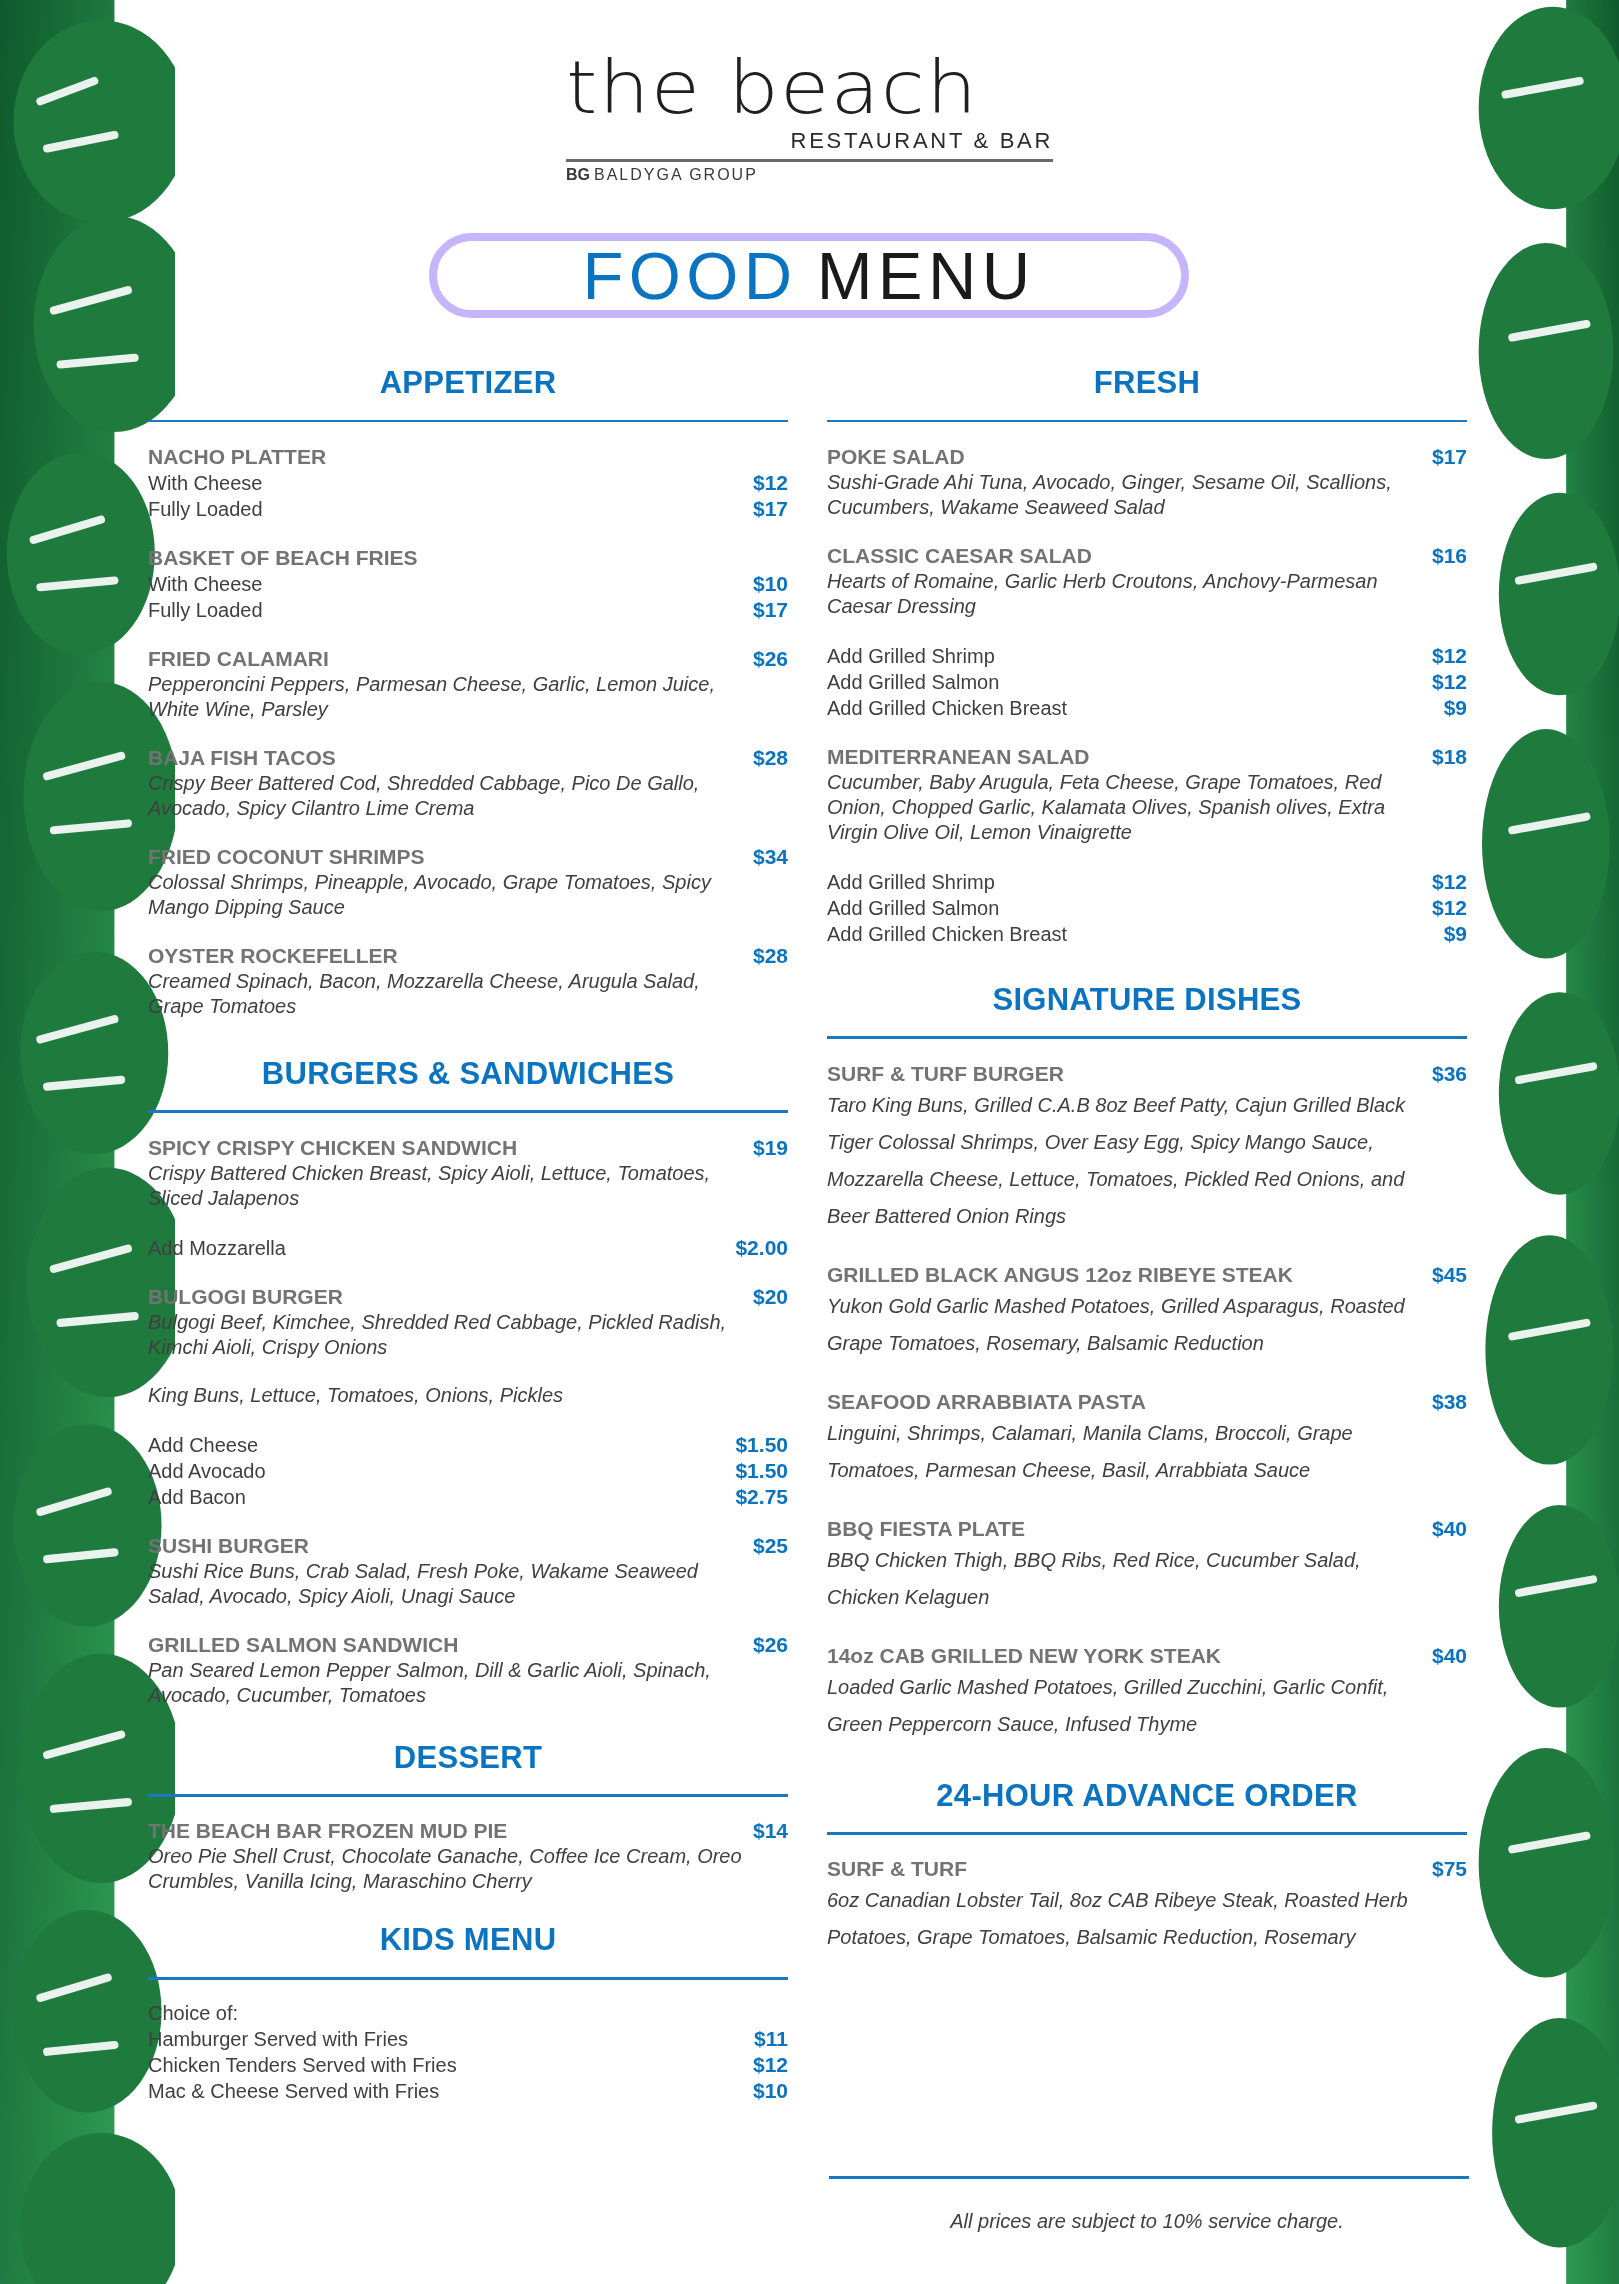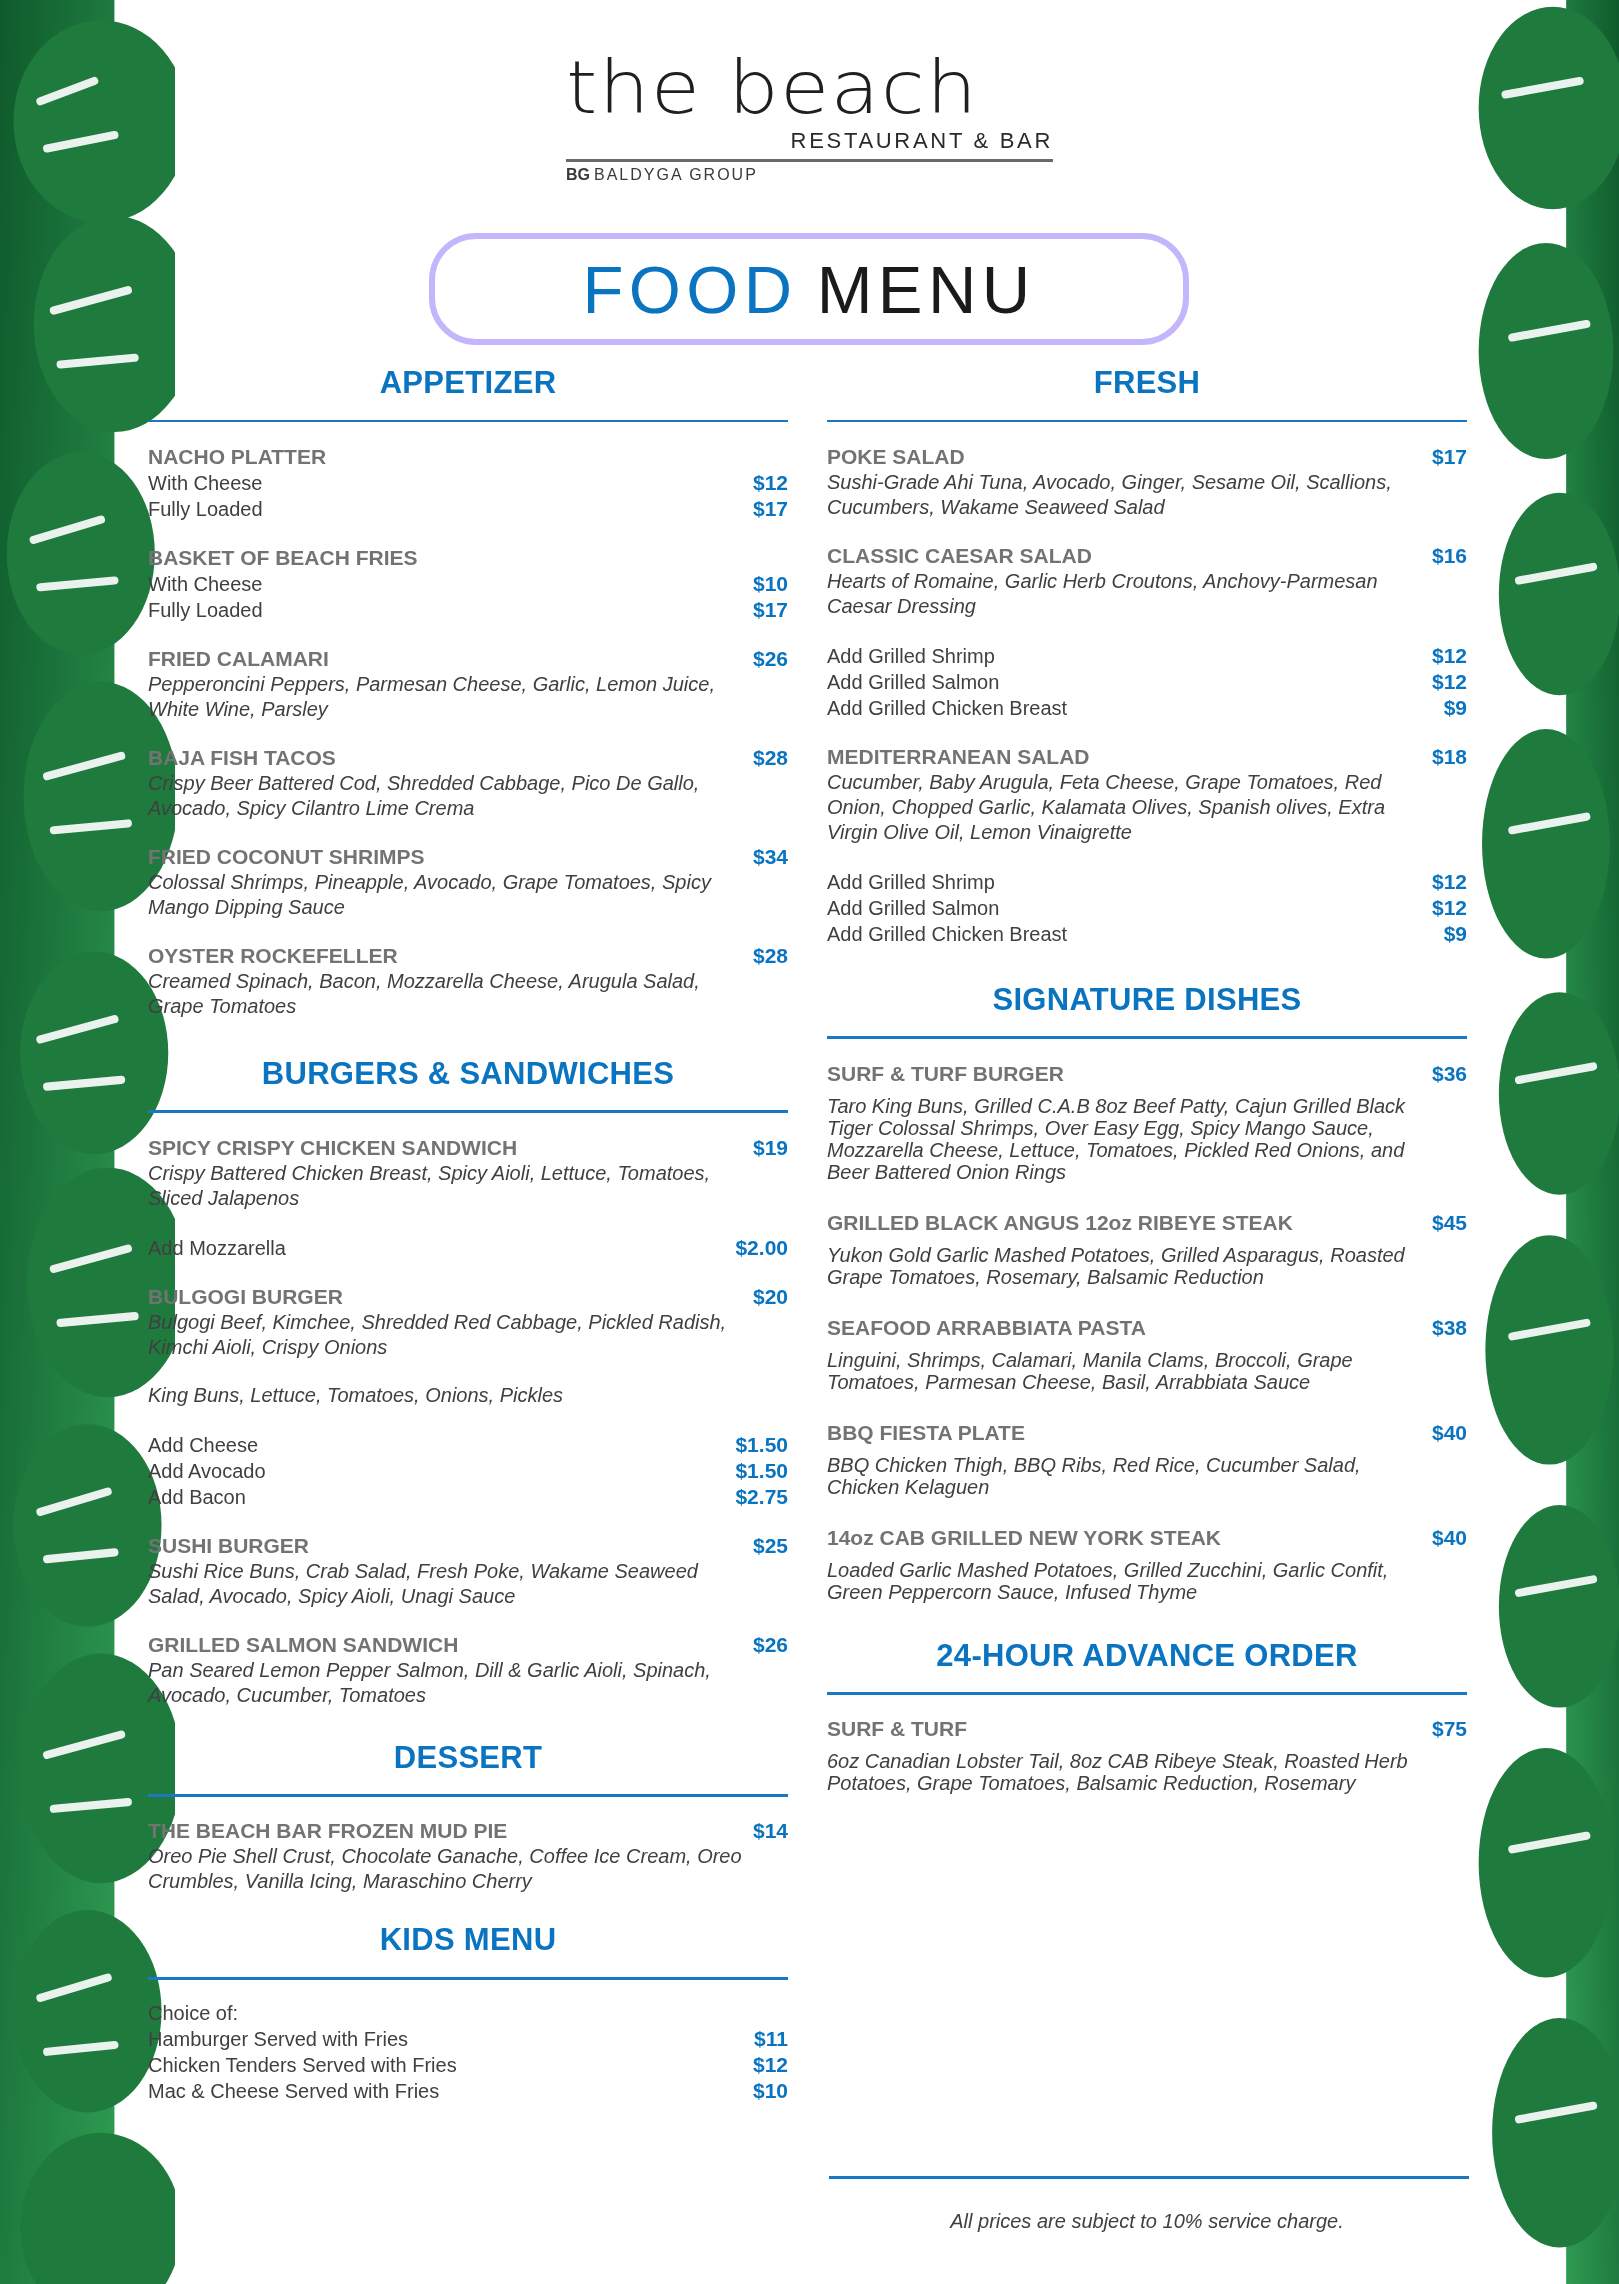--- a/index.html
+++ b/index.html
@@ -27,22 +27,22 @@
   .logo-sub {
     text-align: right; font-size: 22px; letter-spacing: 2.7px; color: #2a2a2a;
     margin-top: -1.3px; line-height: 27px;
   }
   .logo-rule { height: 2.7px; background: #6a6a6a; margin-top: 5.4px; }
   .logo-group { font-size: 16px; letter-spacing: 2px; color: #3a3a3a; margin-top: 4px; }
   .logo-group .bg { font-weight: bold; letter-spacing: 0; margin-right: 4px; }
 
   
   .title-pill {
-    position: absolute; left: 429px; top: 233px; width: 760px; height: 112px;
-    border: 6px solid #c4b5fd; border-radius: 47px; box-sizing: border-box;
+    position: absolute; left: 429px; top: 233px; width: 760px; height: 85px;
+    border: 8px solid #c4b5fd; border-radius: 47px; box-sizing: border-box;
     display: flex; align-items: center; justify-content: center;
     font-size: 67px; letter-spacing: 5.4px; line-height: 1;
   }
   .title-pill .food { color: #0a74c0; margin-right: 19px; }
   .title-pill .menu { color: #1a1a1a; }
 
   
   .col { position: absolute; top: 364px; }
   .col.left { left: 148px; width: 640px; }
   .col.right { left: 827px; width: 640px; }
@@ -51,21 +51,21 @@
     text-align: center; color: #0a74c0; font-weight: bold; font-size: 31px;
     letter-spacing: 0.3px; line-height: 38px; margin: 0;
   }
   .section-rule { height: 2.7px; background: #1a78c2; margin-top: 17.5px; margin-bottom: 21.6px; }
 
   .item { margin-bottom: 23px; }
   .item-head { display: flex; justify-content: space-between; align-items: baseline; }
   .item-name { color: #737373; font-weight: bold; font-size: 21px; line-height: 26px; }
   .price { color: #0a74c0; font-weight: bold; font-size: 21px; line-height: 26px; }
   .item-desc { font-style: italic; font-size: 20px; line-height: 25px; color: #404040; width: 594px; }
-  .item-desc.tall { line-height: 22px; margin-top: 8px; }
+  .item-desc.tall { line-height: 37px; }
   .line-row { display: flex; justify-content: space-between; align-items: baseline; }
   .line-row .lbl { font-size: 20px; line-height: 25px; color: #404040; }
   .addons { margin-top: 24px; }
 
   .footer-rule { position: absolute; left: 829px; top: 2176px; width: 640px; height: 2.7px; background: #1a78c2; }
   .footer-note {
     position: absolute; left: 827px; top: 2210px; width: 640px; text-align: center;
     font-style: italic; font-size: 20px; color: #404040;
   }
 </style>

